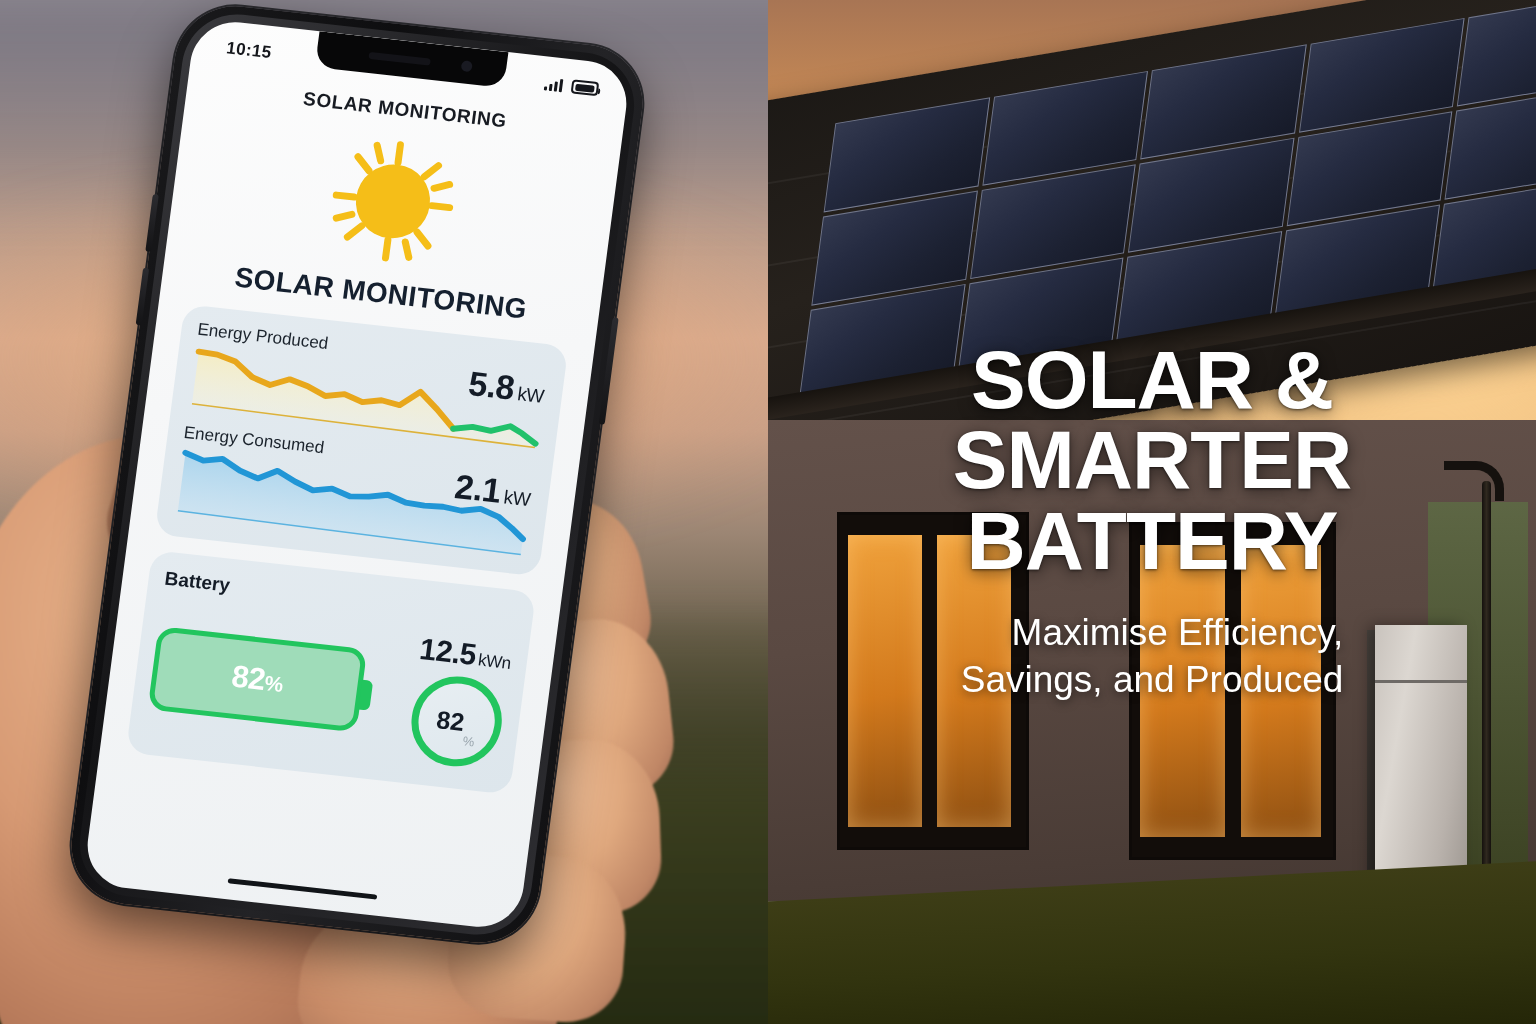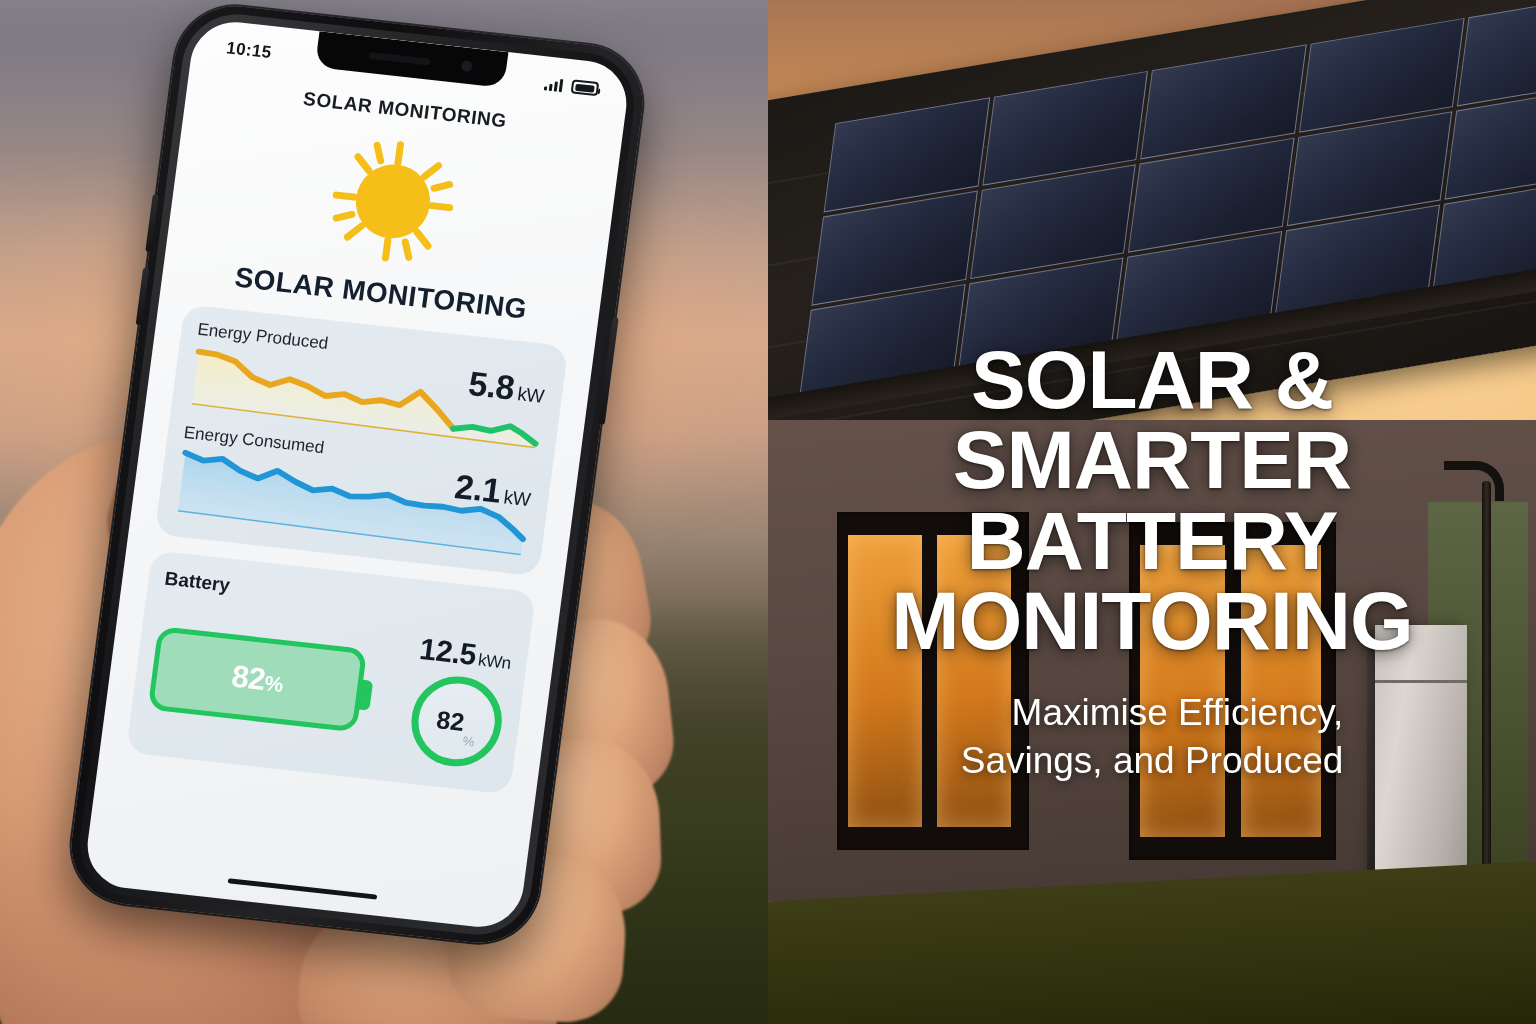--- a/index.html
+++ b/index.html
@@ -419,21 +419,20 @@
     <div id="downpipe-top"></div>
     <div id="downpipe"></div>
 
     <div id="path"></div>
     <div id="lawn"></div>
 
     <div id="headline">
       <div class="hl-line">SOLAR &amp;</div>
       <div class="hl-line">SMARTER</div>
       <div class="hl-line">BATTERY</div>
-      <div class="hl-line">MONITORING</div>
       <div id="sub">
         <div>Maximise Efficiency,</div>
         <div>Savings, and Produced</div>
       </div>
     </div>
   </div>
 
 </div>
 
 </body></html>

